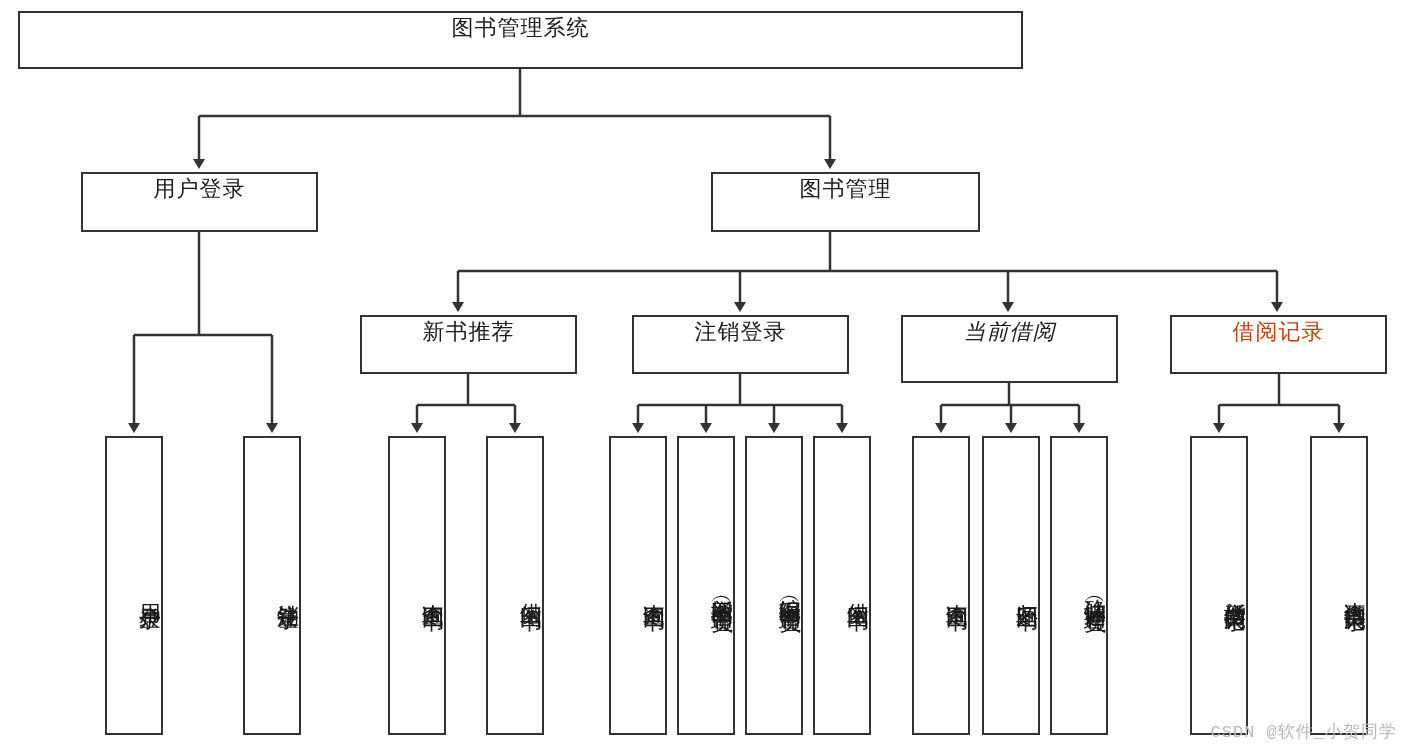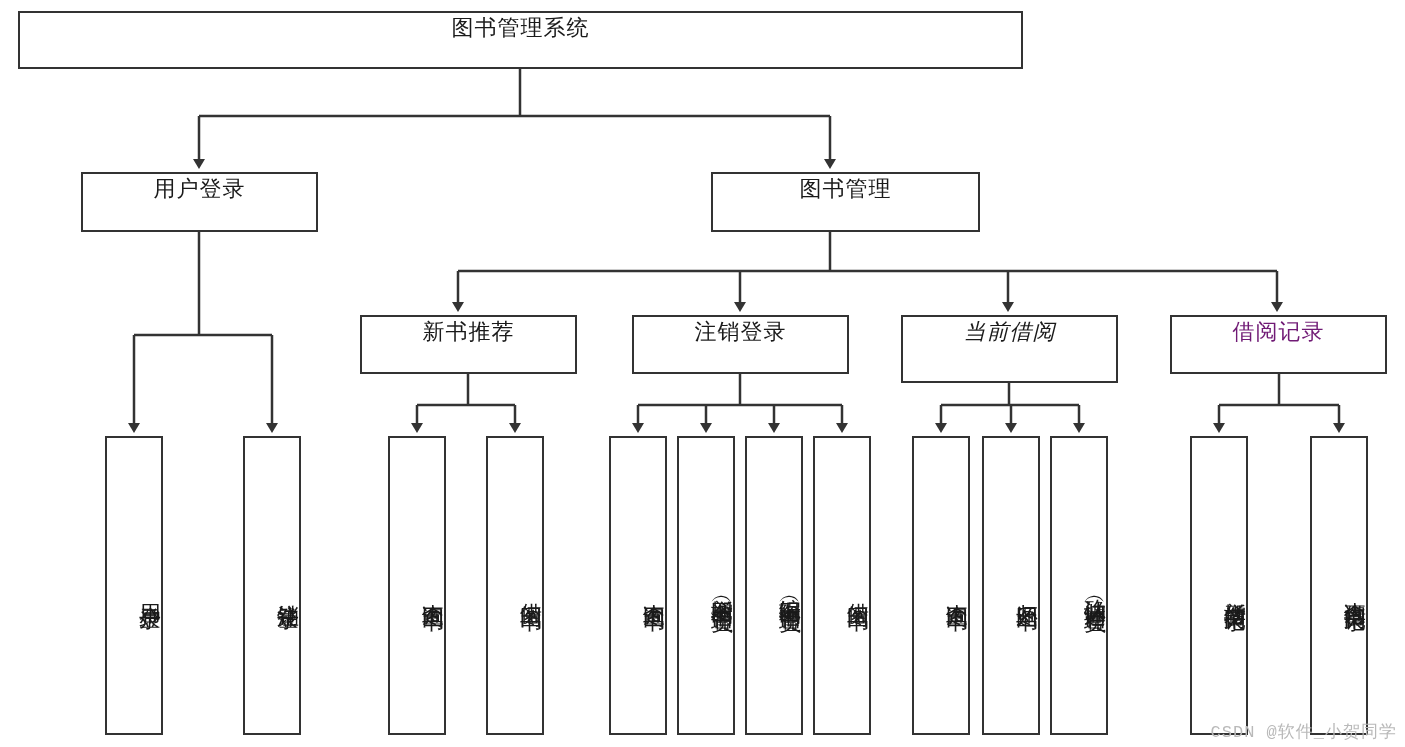--- a/index.html
+++ b/index.html
@@ -120,21 +120,21 @@
 
   <div class="node h" style="left: 360px; top: 315px; width: 217px; height: 59px; border-color: rgb(51, 51, 51); background: rgb(255, 255, 255); color: rgb(26, 26, 26);">
       <span>新书推荐</span>
     </div>
   <div class="node h" style="left: 632px; top: 315px; width: 217px; height: 59px; border-color: rgb(51, 51, 51); background: rgb(255, 255, 255); color: rgb(26, 26, 26);">
       <span>注销登录</span>
     </div>
   <div class="node h" style="left: 901px; top: 315px; width: 217px; height: 68px; border-color: rgb(51, 51, 51); background: rgb(255, 255, 255); color: rgb(26, 26, 26); font-style: italic;">
       <span>当前借阅</span>
     </div>
-  <div class="node h" style="left: 1170px; top: 315px; width: 217px; height: 59px; border-color: rgb(51, 51, 51); background: rgb(255, 255, 255); color: #701a75;">
+  <div class="node h" style="left: 1170px; top: 315px; width: 217px; height: 59px; border-color: rgb(51, 51, 51); background: rgb(255, 255, 255); color: #c2410c;">
       <span>借阅记录</span>
     </div>
 
   <div class="node leaf" style="left: 105px; top: 436px; width: 58px; height: 299px; border-color: rgb(51, 51, 51); background: rgb(255, 255, 255); color: rgb(26, 26, 26);">
       <span class="txt">用户登录</span>
     </div>
   <div class="node leaf" style="left: 243px; top: 436px; width: 58px; height: 299px; border-color: rgb(51, 51, 51); background: rgb(255, 255, 255); color: rgb(26, 26, 26);">
       <span class="txt">注销登录</span>
     </div>
   <div class="node leaf" style="left: 388px; top: 436px; width: 58px; height: 299px; border-color: rgb(51, 51, 51); background: rgb(255, 255, 255); color: rgb(26, 26, 26);">

